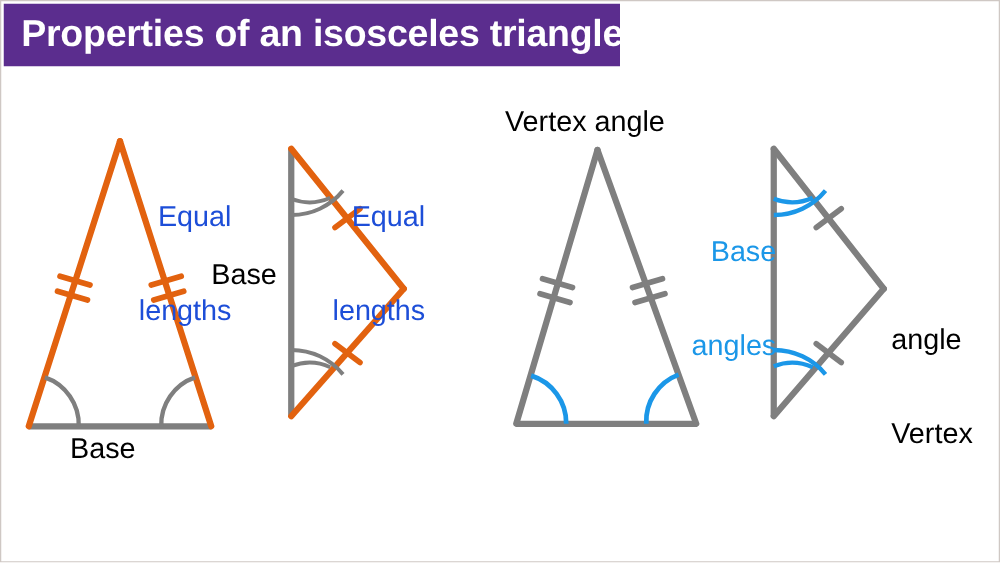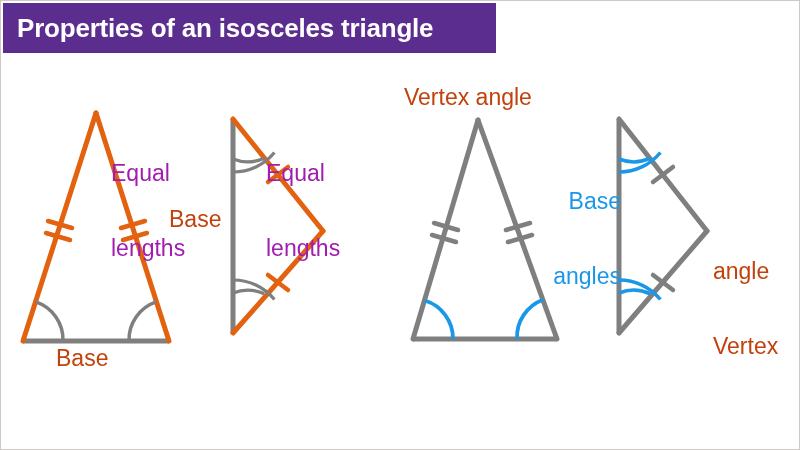--- a/index.html
+++ b/index.html
@@ -24,41 +24,41 @@
     left: 2px;
     top: 2px;
     width: 493px;
     height: 50px;
     background: #5b2d8e;
     display: flex;
     align-items: center;
   }
   #title-text {
     color: #ffffff;
-    font-size: 26px;
+    font-size: 30px;
     font-weight: bold;
     padding-left: 14px;
     letter-spacing: -0.2px;
     white-space: nowrap;
   }
   #canvas {
     position: absolute;
     left: 0;
     top: 0;
     width: 800px;
     height: 450px;
   }
   .lbl {
     position: absolute;
     font-size: 23px;
     line-height: 25px;
     white-space: pre;
   }
-  .lbl-orange { color: #a21caf; }
-  .lbl-gray   { color: #c2410c; }
+  .lbl-orange { color: #1d4ed8; text-align: right; }
+  .lbl-gray   { color: #000000; }
   .lbl-blue   { color: #1b97e8; }
   .ta-right { text-align: right; }
 </style>
 </head>
 <body>
 
 <div id="slide">
 
   <div id="title-bar">
     <div id="title-text">Properties of an isosceles triangle</div>

